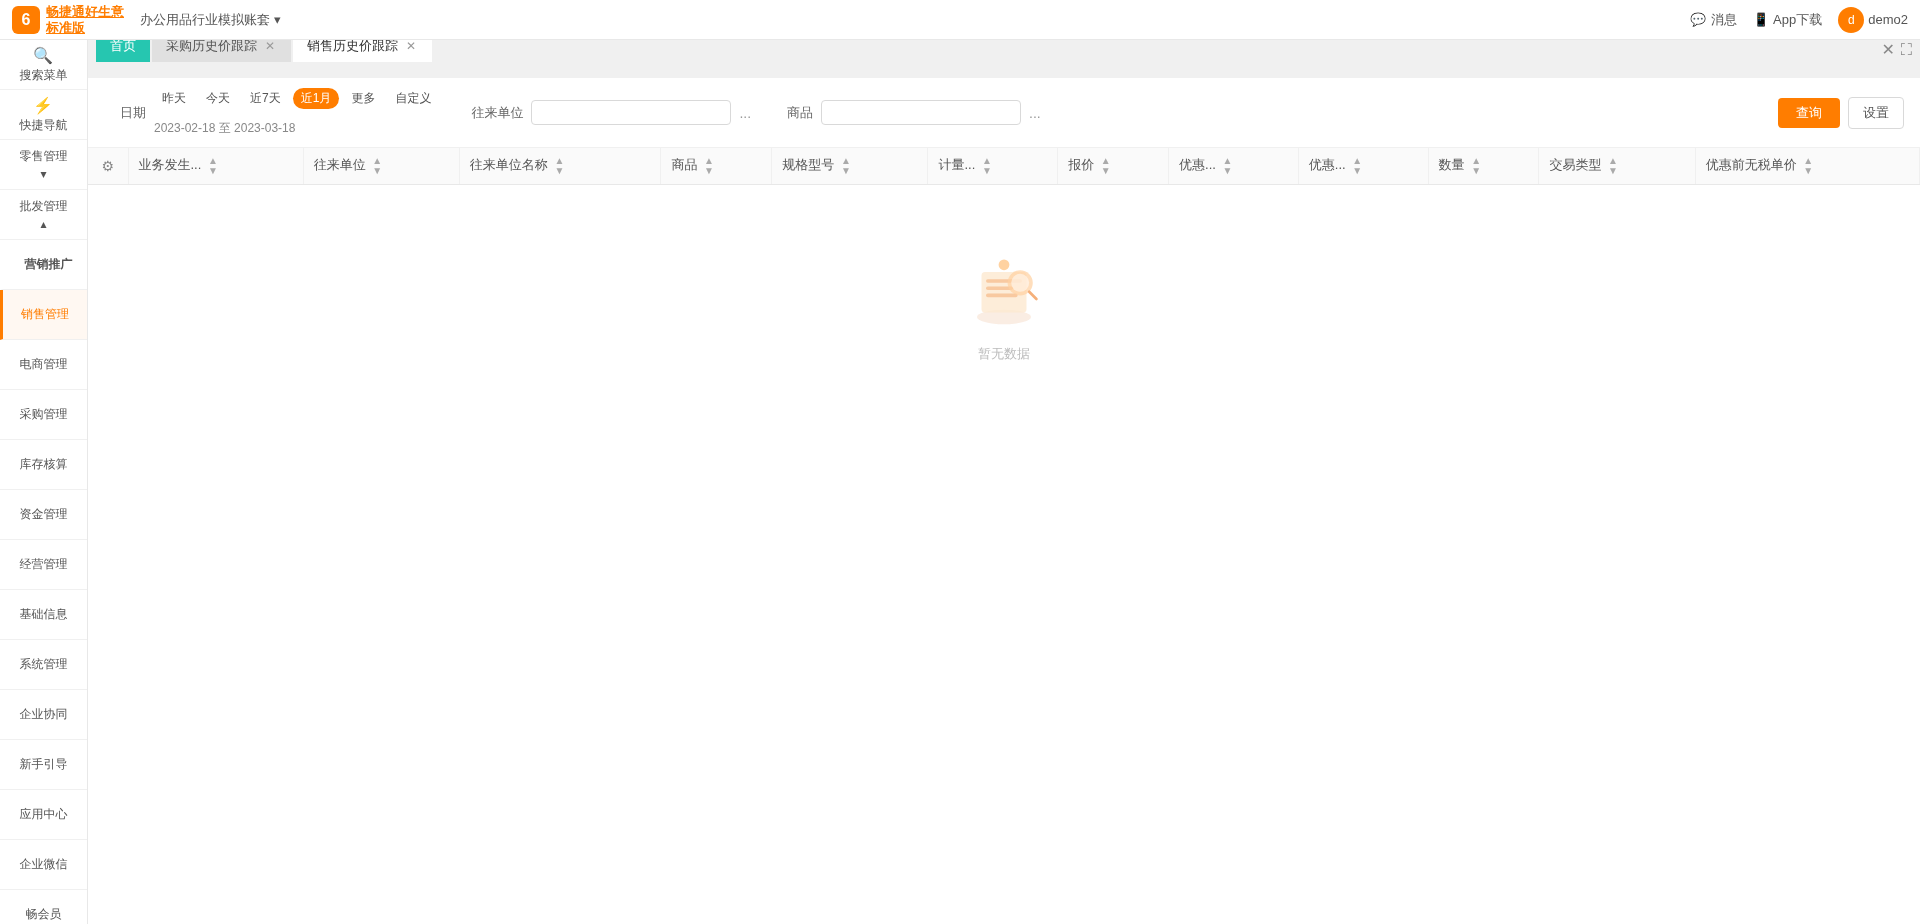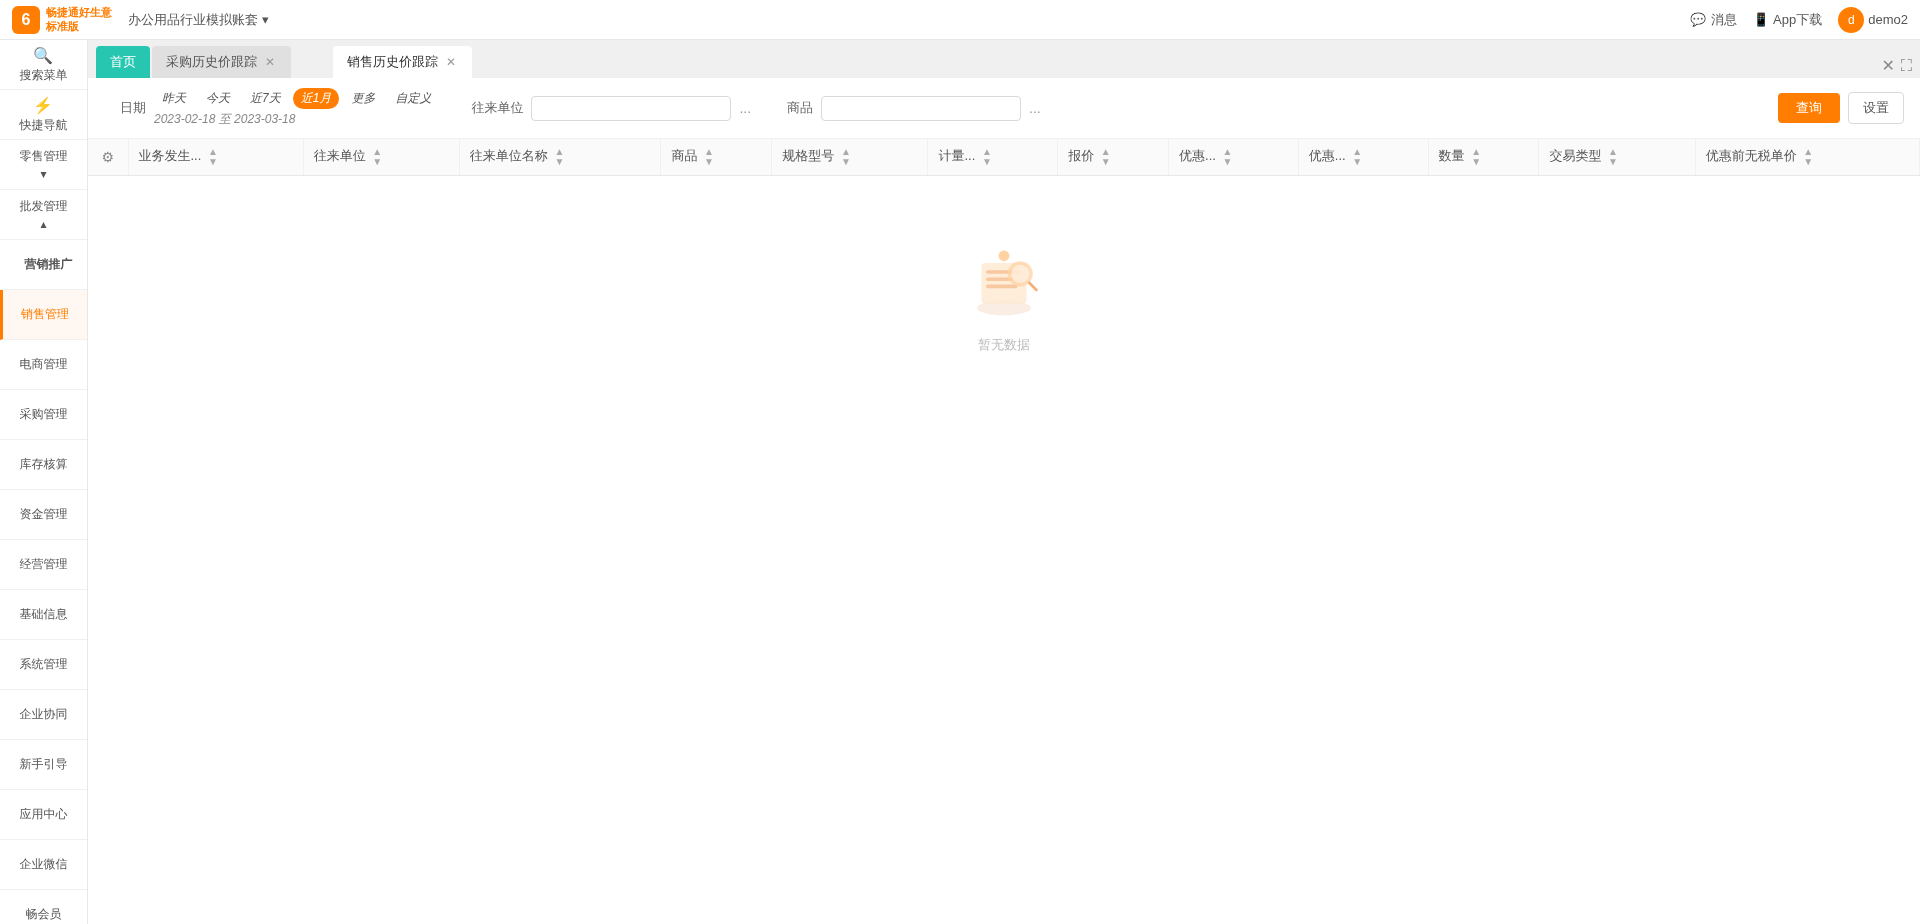--- a/index.html
+++ b/index.html
@@ -12,21 +12,21 @@
       display: flex;
       align-items: center;
       justify-content: space-between;
       padding: 0 12px;
       border-bottom: 1px solid #e8e8e8;
       flex-shrink: 0;
     }
     .top-bar-left { display: flex; align-items: center; gap: 8px; }
     .logo-area { display: flex; align-items: center; gap: 6px; }
     .logo-icon { width: 28px; height: 28px; background: #ff7d00; border-radius: 6px; display: flex; align-items: center; justify-content: center; color: white; font-size: 16px; font-weight: bold; }
-    .logo-text { font-size: 11px; color: #ff7d00; font-weight: bold; line-height: 1.2; }
+    .logo-text { font-size: 13px; color: #ff7d00; font-weight: bold; line-height: 1.2; text-decoration: underline; }
     .app-selector { display: flex; align-items: center; gap: 4px; color: #555; font-size: 13px; cursor: pointer; padding: 4px 8px; border-radius: 4px; }
     .top-bar-right { display: flex; align-items: center; gap: 16px; color: #555; font-size: 13px; }
     .top-bar-right-item { display: flex; align-items: center; gap: 4px; cursor: pointer; }
     .avatar { width: 26px; height: 26px; border-radius: 50%; background: #ff7d00; display: flex; align-items: center; justify-content: center; color: white; font-size: 12px; }
 
     
     .main-layout { display: flex; flex: 1; overflow: hidden; }
 
     
     .sidebar {
@@ -57,37 +57,37 @@
 
     
     .content-area { flex: 1; display: flex; flex-direction: column; overflow: hidden; }
 
     
     .tab-bar {
       height: 38px;
       background: #f0f0f0;
       display: flex;
       align-items: flex-end;
-      padding: 0 8px;
+      padding: 16px 8px;
       gap: 2px;
       flex-shrink: 0;
     }
     .tab {
       display: flex;
       align-items: center;
       gap: 6px;
       padding: 6px 14px;
       background: #e0e0e0;
       border-radius: 4px 4px 0 0;
       font-size: 13px;
       cursor: pointer;
       color: #555;
       height: 32px;
     }
-    .tab.active { background: #fff; color: #333; margin-left: 40px; }
+    .tab.active { background: #fff; color: #333; }
     .tab.home { background: #26c6b0; color: white; }
     .tab-close { font-size: 12px; color: #999; cursor: pointer; width: 14px; height: 14px; display: flex; align-items: center; justify-content: center; border-radius: 2px; }
     .tab-bar-actions { margin-left: auto; display: flex; align-items: center; gap: 6px; padding-bottom: 3px; }
     .tab-bar-action { font-size: 16px; color: #888; cursor: pointer; }
 
     
     .page-content { flex: 1; background: #fff; overflow: auto; display: flex; flex-direction: column; }
 
     
     .page-header {
@@ -117,21 +117,21 @@
     .date-pills { display: flex; align-items: center; gap: 4px; }
     .date-pill {
       padding: 2px 8px;
       border-radius: 12px;
       font-size: 12px;
       cursor: pointer;
       color: #555;
     }
     .date-pill.active { background: #ff7d00; color: white; }
     .date-range { font-size: 12px; color: #888; margin-top: 2px; }
-    .filter-date-col { display: flex; flex-direction: column; gap: 0; font-style: italic; }
+    .filter-date-col { display: flex; flex-direction: column; gap: 9px; }
     .filter-input-group { display: flex; align-items: center; gap: 4px; }
     .filter-input {
       border: 1px solid #d9d9d9;
       border-radius: 4px;
       padding: 4px 8px;
       font-size: 13px;
       color: #333;
       min-width: 180px;
       outline: none;
     }

